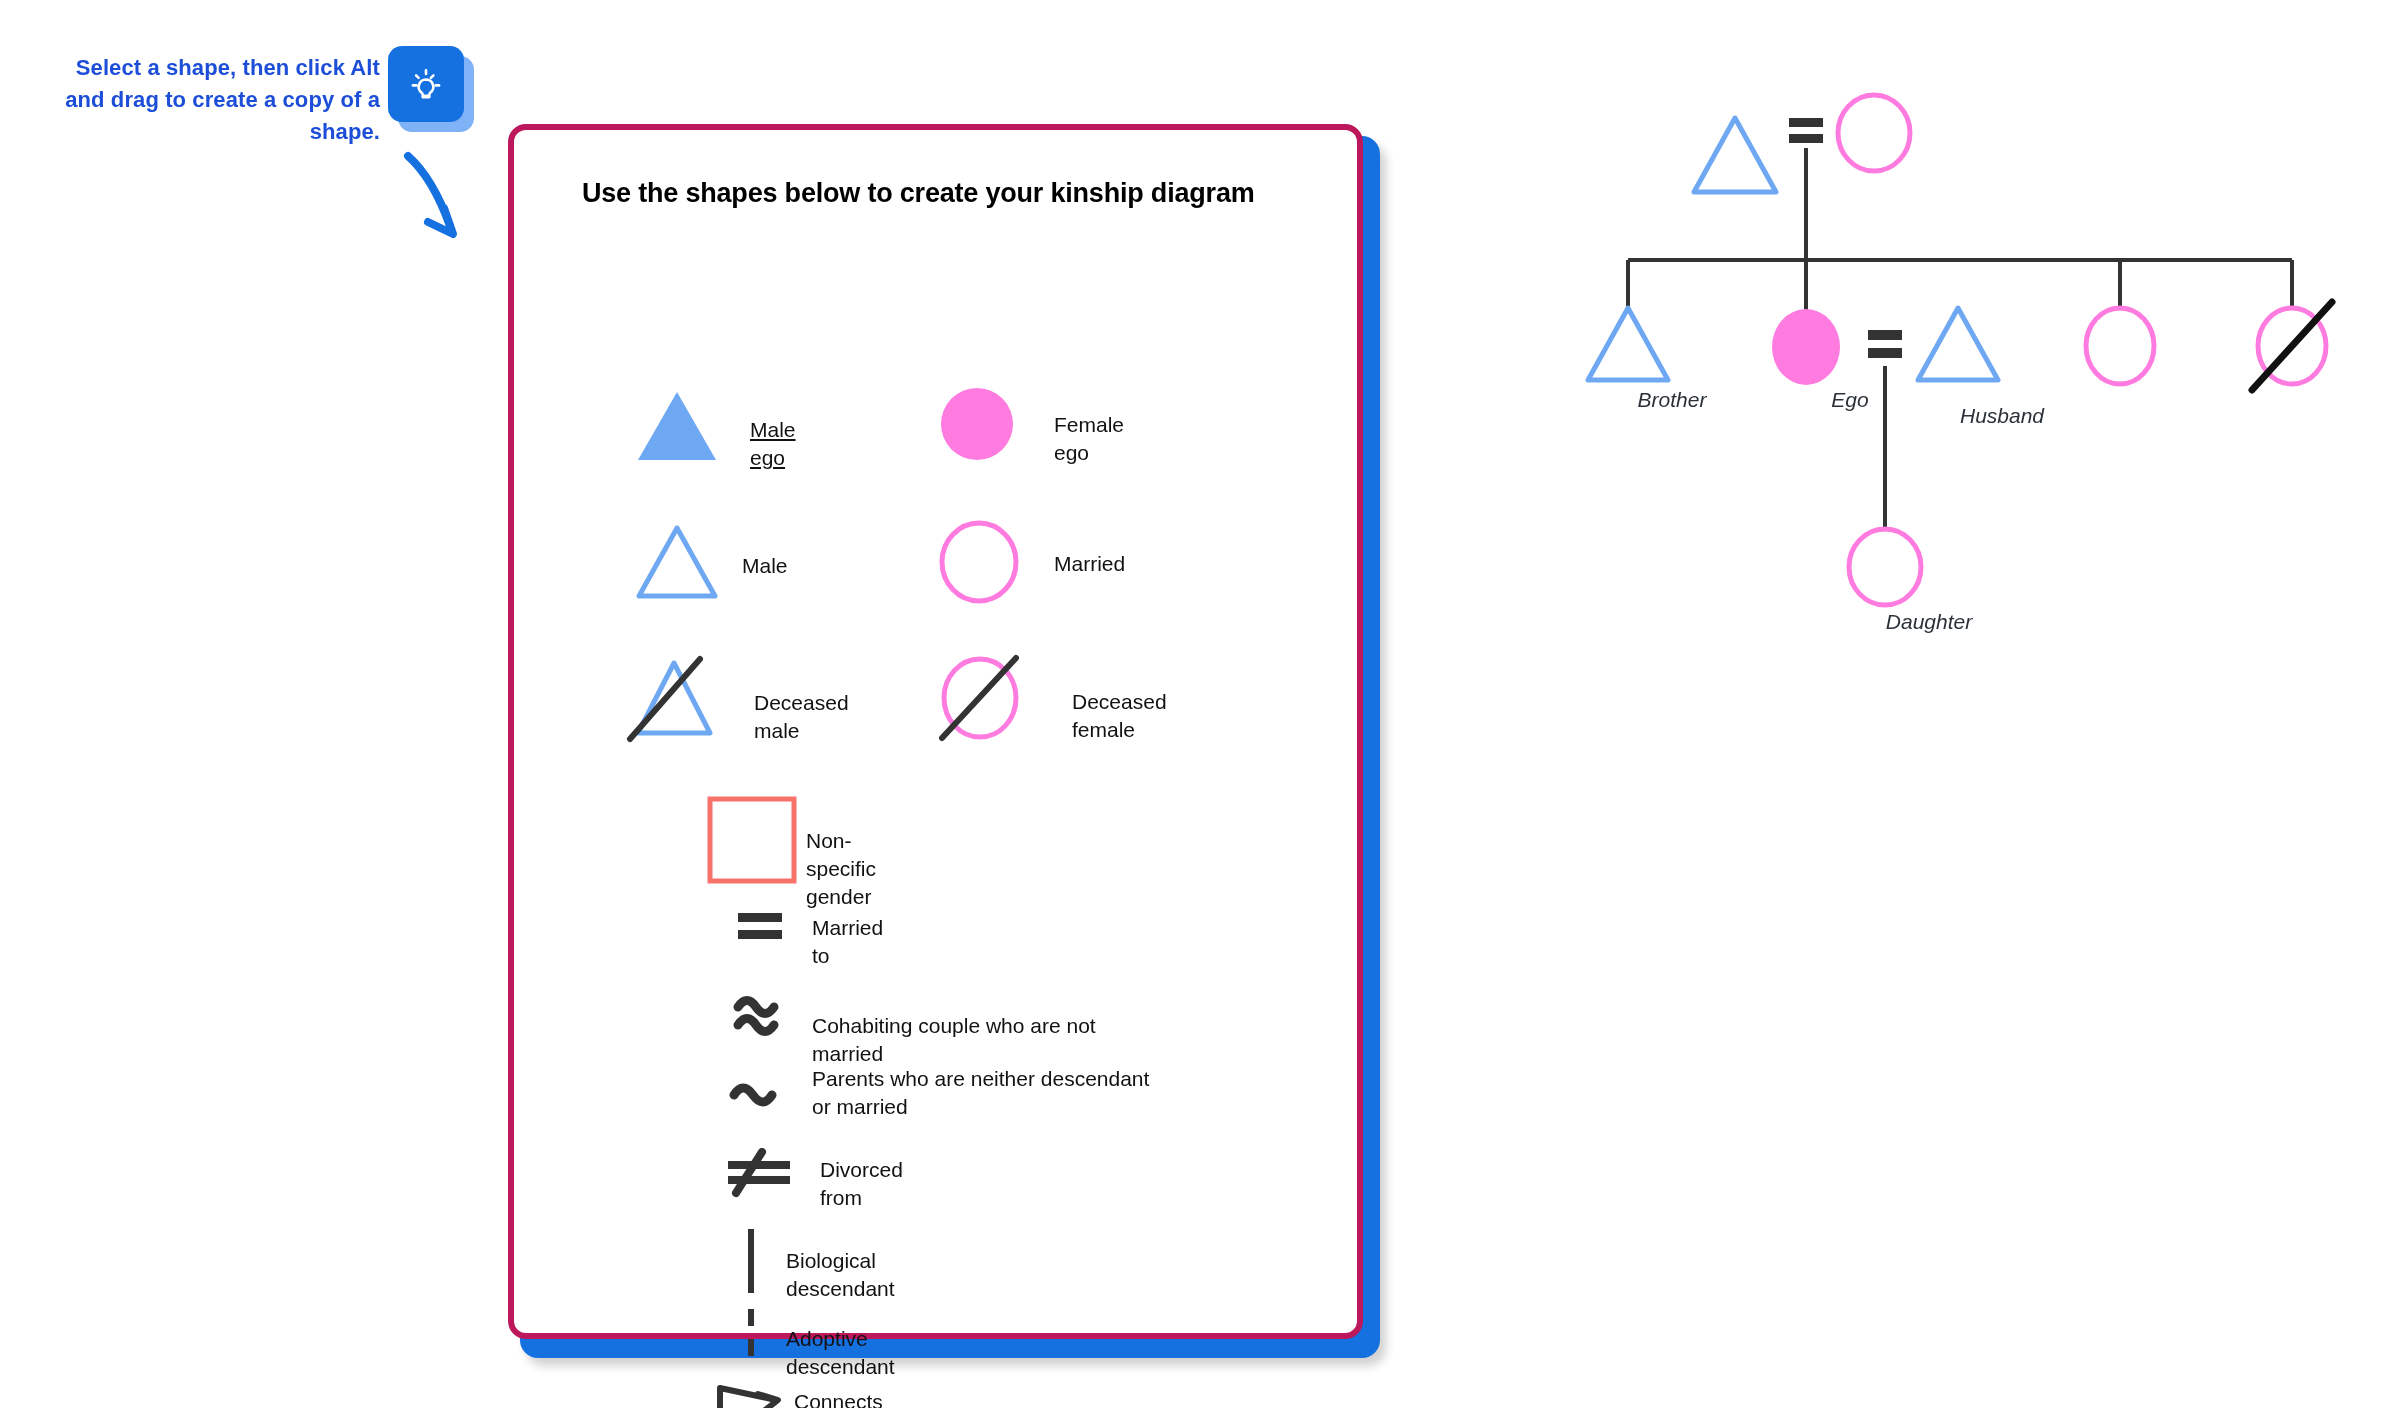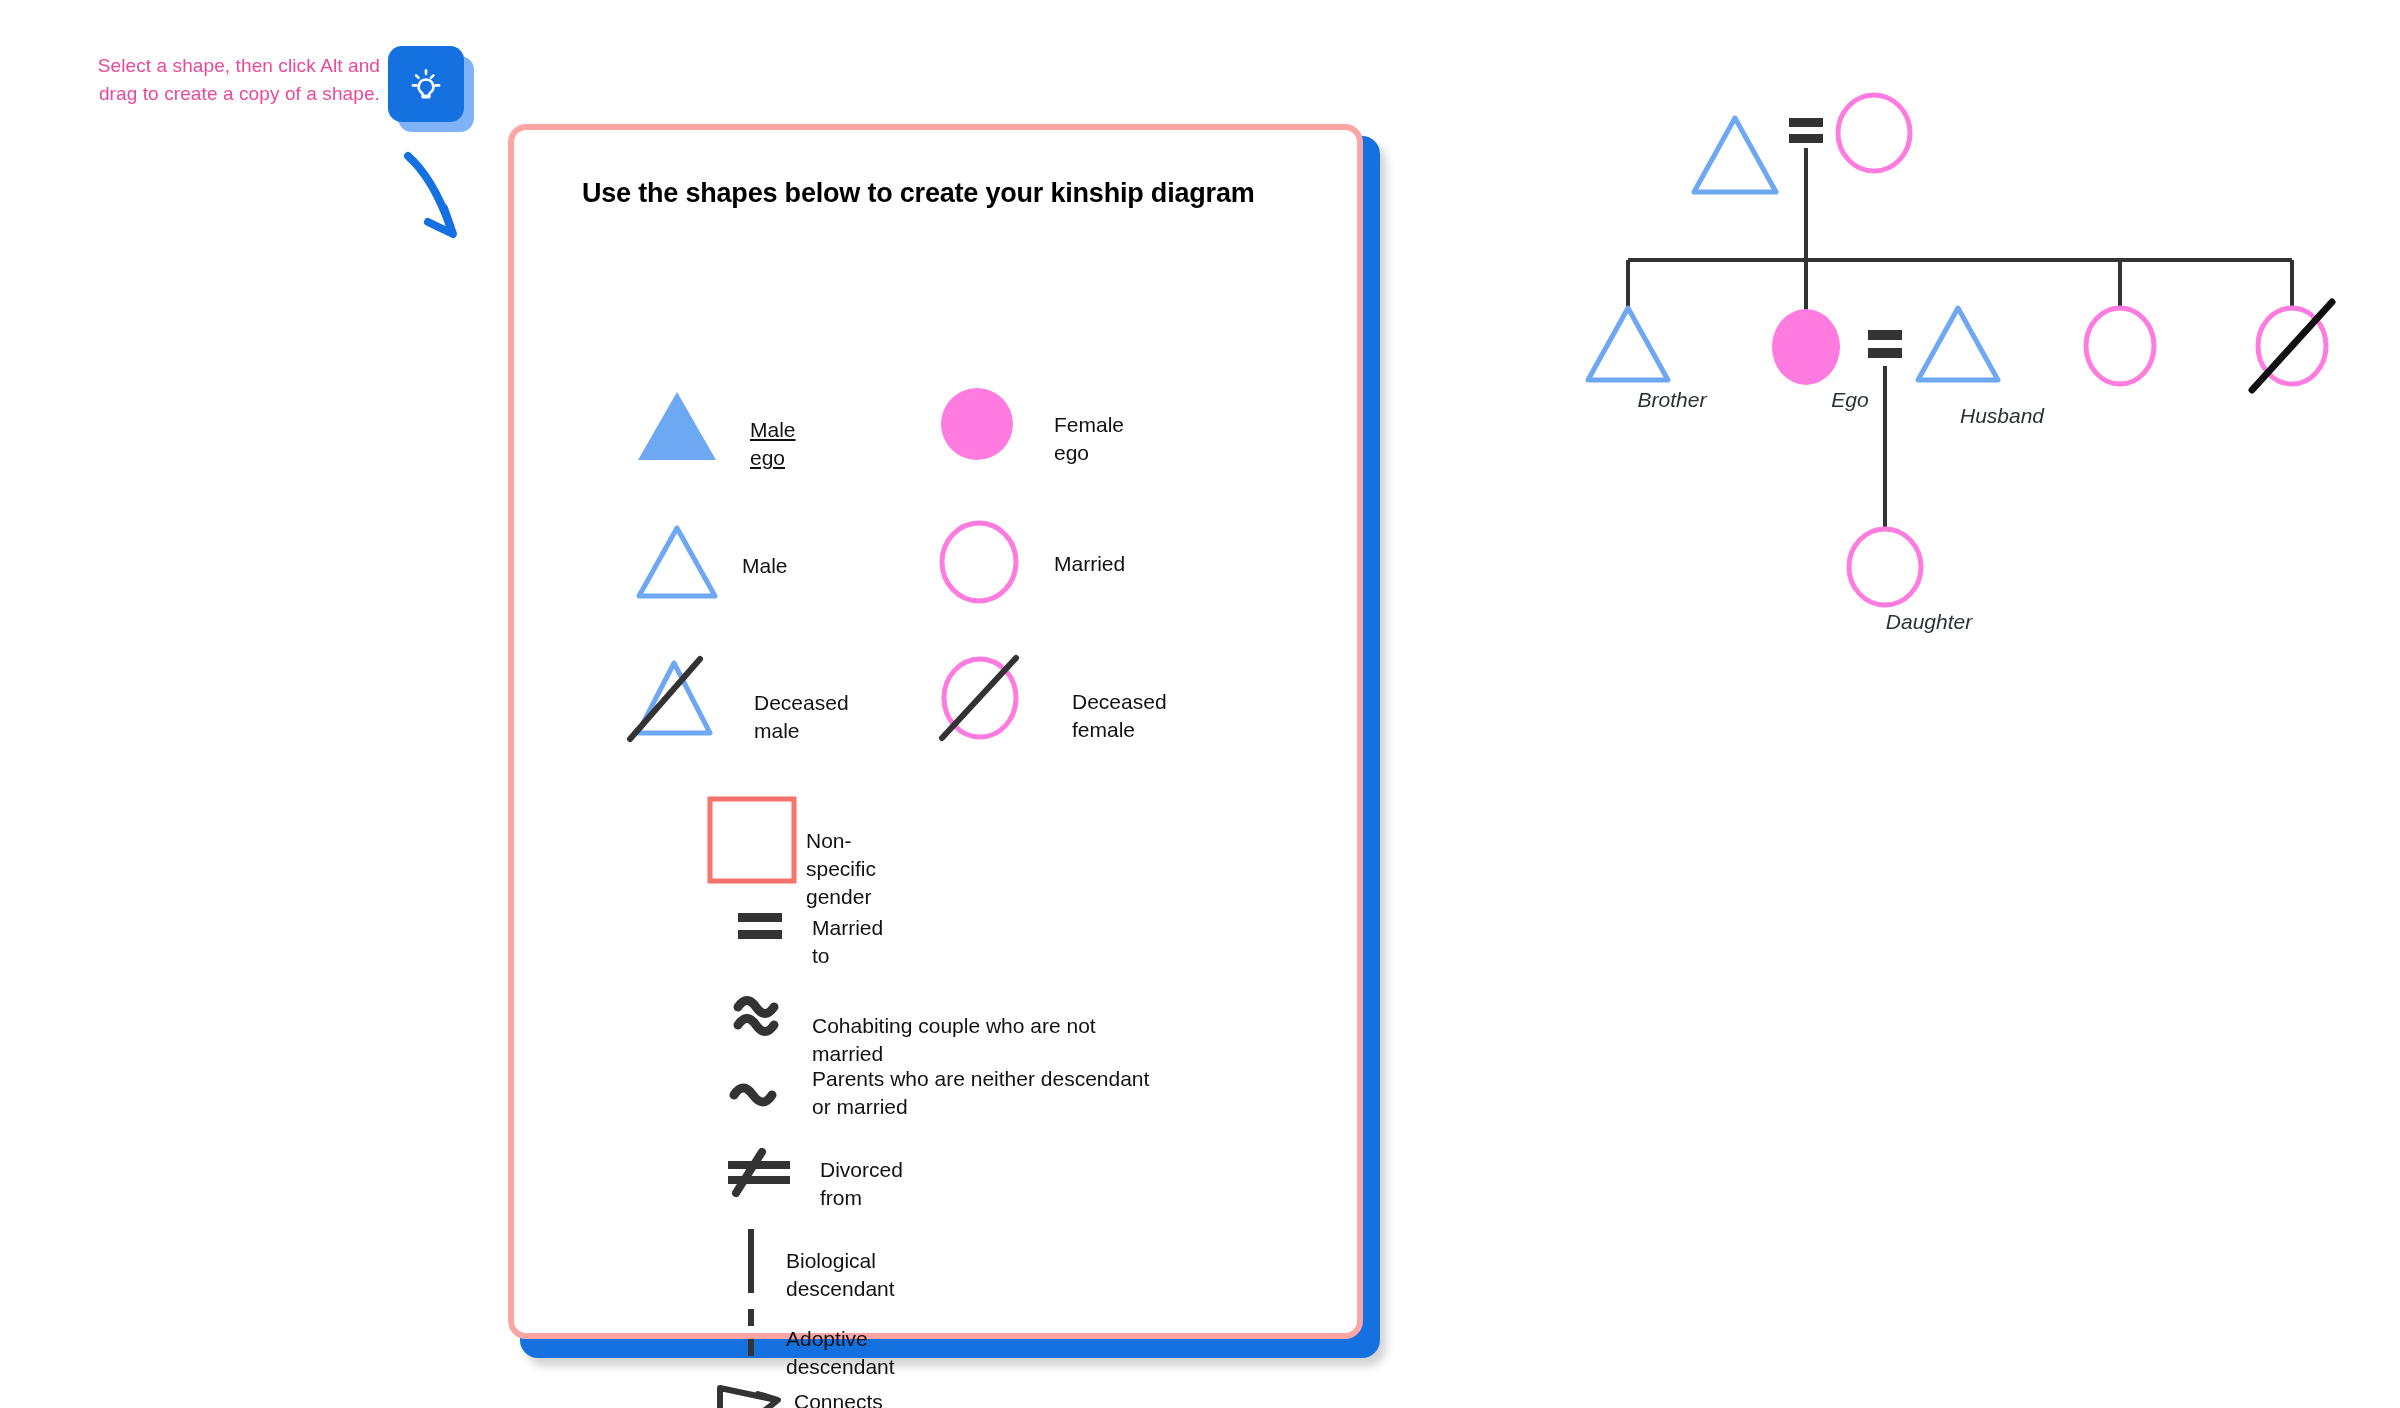--- a/index.html
+++ b/index.html
@@ -18,24 +18,25 @@
 
   
   #hint-block {
     position: absolute;
     left: 60px;
     top: 52px;
     width: 320px;
     text-align: right;
   }
   #hint-text {
-    font-size: 19px;
+    font-size: 22px;
     line-height: 1.45;
-    color: #ec4899;
+    color: #1d4ed8;
     letter-spacing: 0.1px;
+    font-weight: bold;
   }
 
   
   #hint-badge-wrap {
     position: absolute;
     left: 388px;
     top: 46px;
     width: 86px;
     height: 86px;
   }
@@ -80,21 +81,21 @@
     box-shadow: 6px 8px 10px rgba(0,0,0,0.18);
   }
   #legend-card {
     position: absolute;
     left: 508px;
     top: 124px;
     width: 855px;
     height: 1215px;
     border-radius: 18px;
     background: #ffffff;
-    border: 6px solid #fca5a5;
+    border: 6px solid #be185d;
     box-sizing: border-box;
   }
   #legend-title {
     position: absolute;
     left: 68px;
     top: 48px;
     font-size: 27px;
     font-weight: bold;
     color: #000000;
     letter-spacing: -0.2px;

